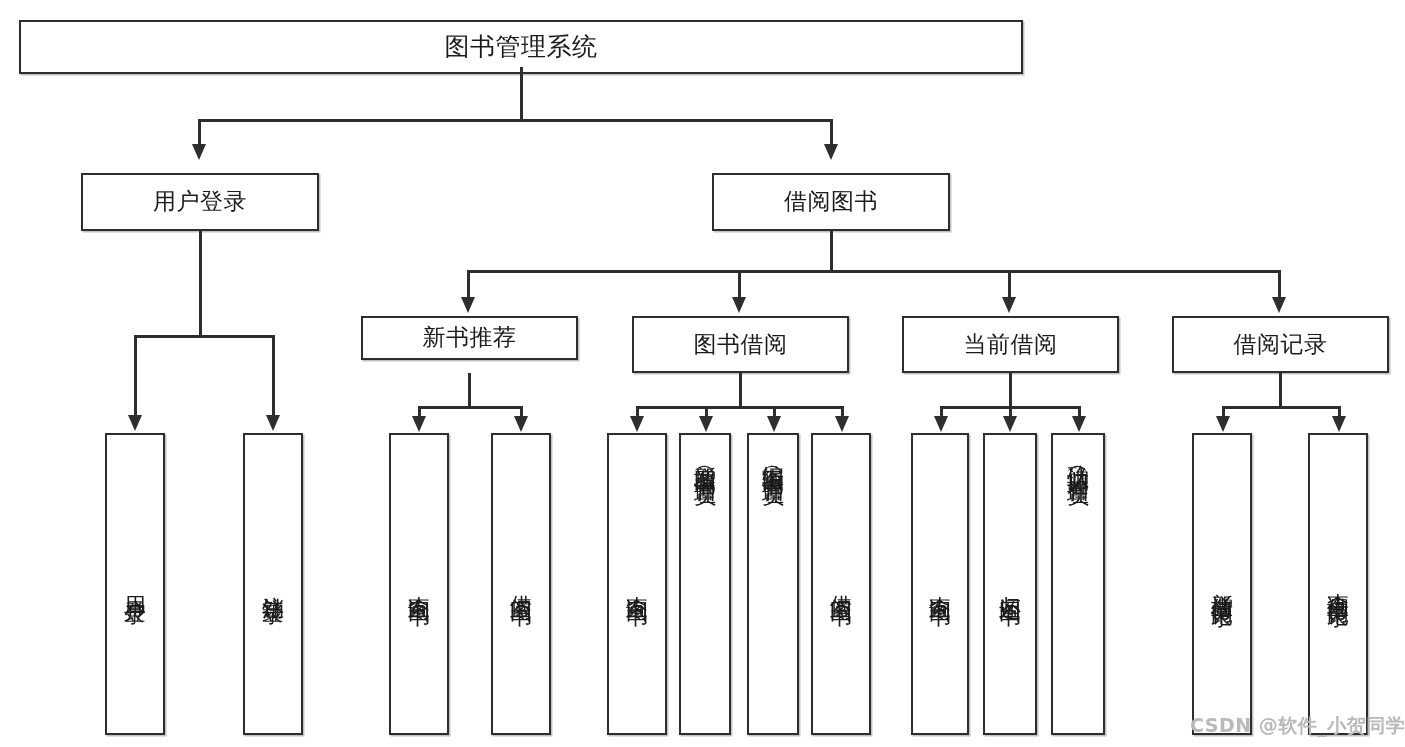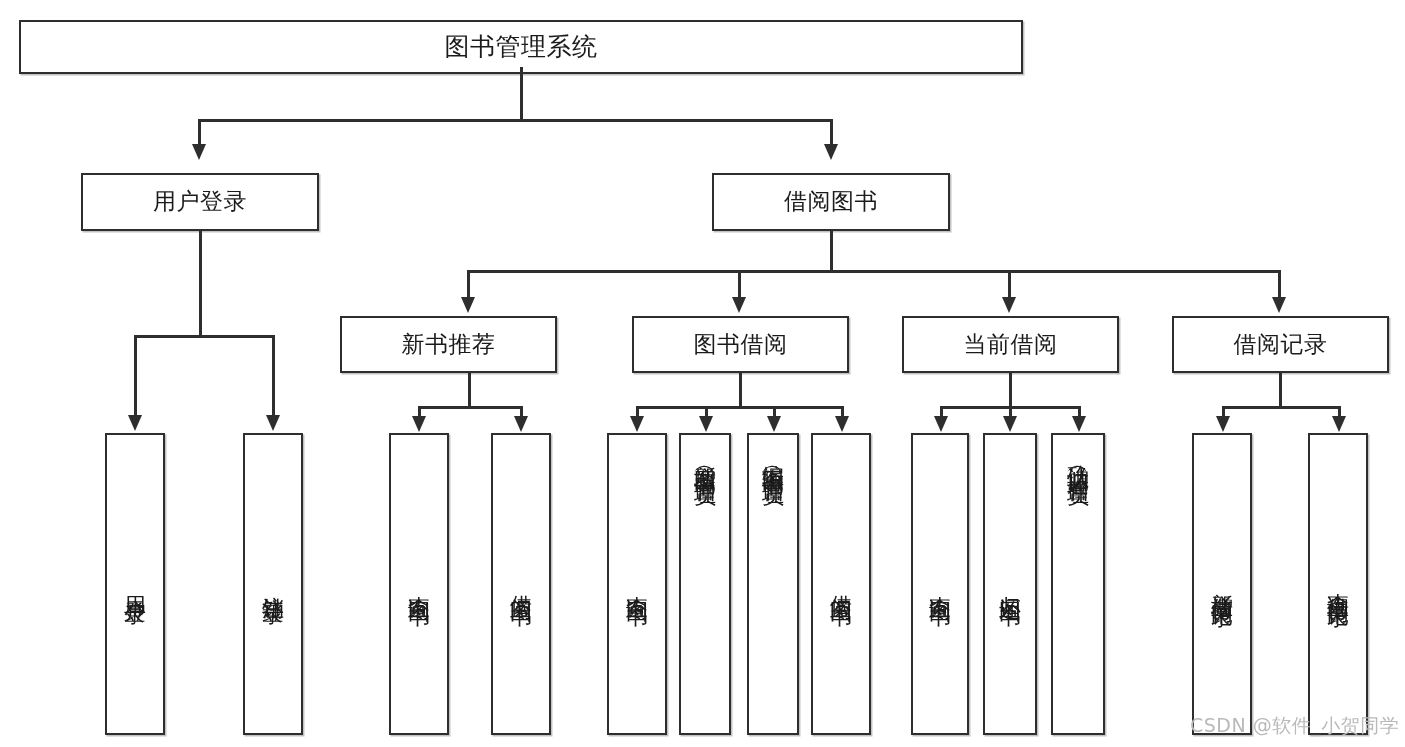--- a/index.html
+++ b/index.html
@@ -126,21 +126,21 @@
   <div class="line h" style="left:467px; top:270px; width:813px;"></div>
   <div class="line v" style="left:467px; top:270px; height:29px;"></div>
   <div class="arrow" style="left:461px; top:297px;"></div>
   <div class="line v" style="left:738px; top:270px; height:29px;"></div>
   <div class="arrow" style="left:732px; top:297px;"></div>
   <div class="line v" style="left:1008px; top:270px; height:29px;"></div>
   <div class="arrow" style="left:1002px; top:297px;"></div>
   <div class="line v" style="left:1278px; top:270px; height:29px;"></div>
   <div class="arrow" style="left:1272px; top:297px;"></div>
 
-  <div class="node h-node level2" style="left:340px; top:316px; width:217px; height:57px;">
+  <div class="node h-node level2" style="left:361px; top:316px; width:217px; height:44px;">
     <span class="node-label">新书推荐</span>
   </div>
   <div class="node h-node level2" style="left:632px; top:316px; width:217px; height:57px;">
     <span class="node-label">图书借阅</span>
   </div>
   <div class="node h-node level2" style="left:1172px; top:316px; width:217px; height:57px;">
     <span class="node-label">借阅记录</span>
   </div>
   <div class="node h-node level2" style="left:902px; top:316px; width:217px; height:57px;">
     <span class="node-label">当前借阅</span>
@@ -217,15 +217,15 @@
     <span class="node-label">确认归还（管理员）</span>
   </div>
 
   <div class="node v-node v-center" style="left:1192px; top:433px; width:60px; height:302px;">
     <span class="node-label">新增借阅记录</span>
   </div>
   <div class="node v-node v-center" style="left:1308px; top:433px; width:60px; height:302px;">
     <span class="node-label">查询借阅记录</span>
   </div>
 
-  <div class="watermark" style="left:1190px; top:713px;">CSDN @软件_小贺同学</div>
+  <div class="watermark" style="left:1190px; top:713px;font-weight:bold;">CSDN @软件_小贺同学</div>
 
 </div>
 
 </body></html>

